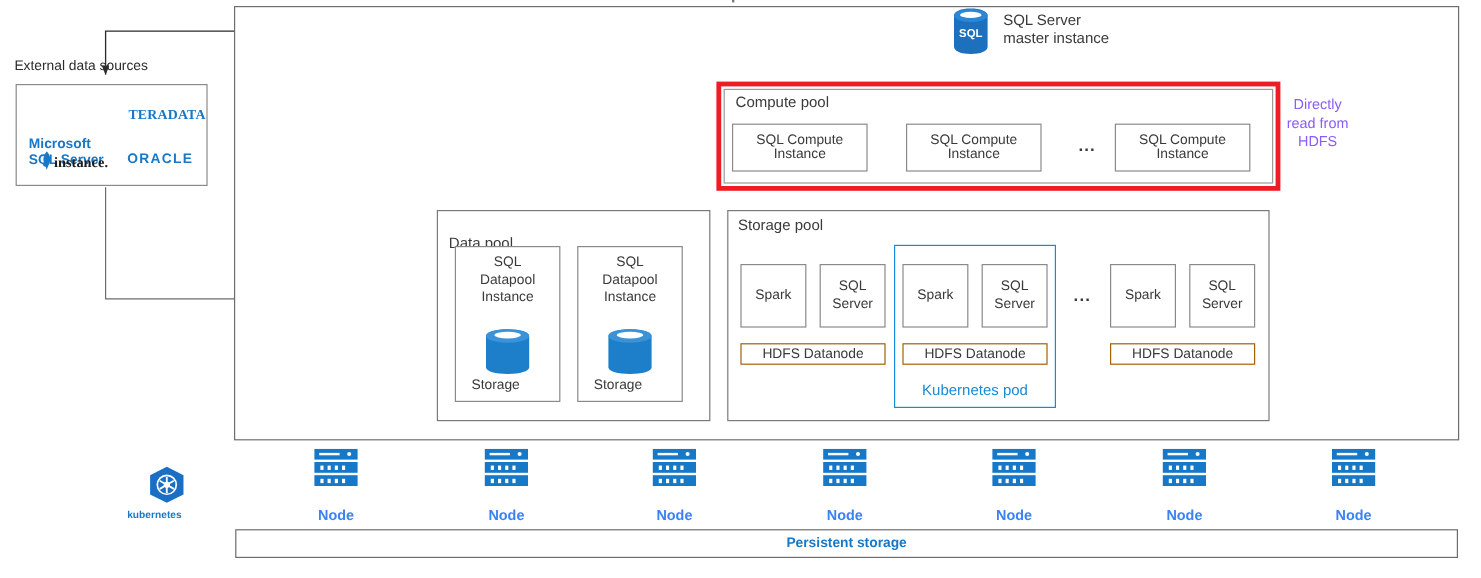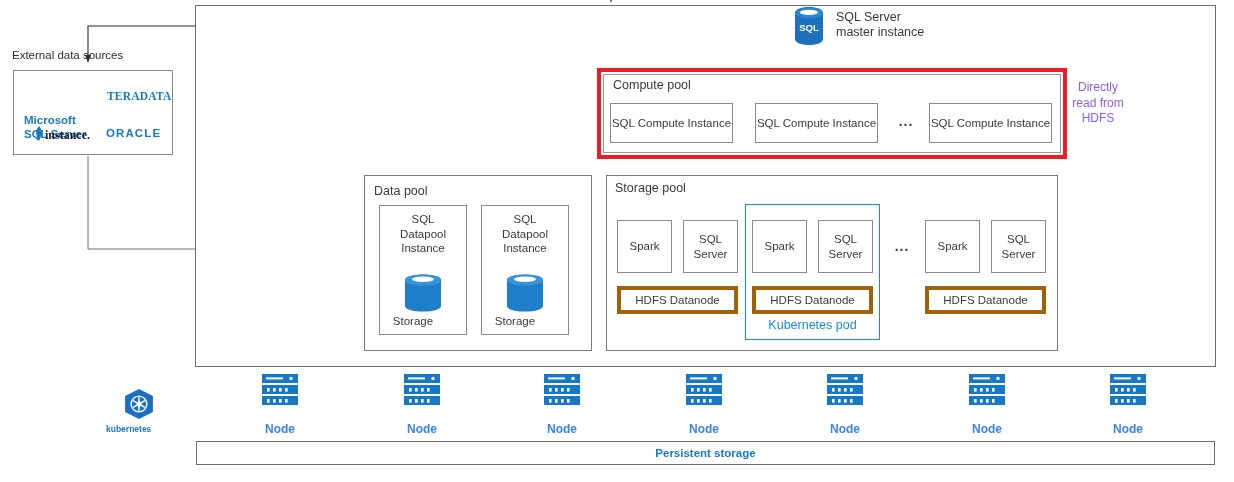--- a/index.html
+++ b/index.html
@@ -98,38 +98,38 @@
   }
   #compute-pool-inner{
     position:absolute;left:603px;top:74px;width:458px;height:79px;
     border:1px solid #9a9a9a;box-sizing:border-box;background:#fff;
   }
   #compute-pool-title{
     left:613px;top:78px;width:160px;
     font-size:12.5px;color:#3a3a3a;
   }
   .ci-box{
-    width:123px;height:40px;top:103px;
+    width:113px;height:40px;top:103px;
     font-size:11.5px;color:#3a3a3a;
     border:1px solid #8a8a8a;
   }
   #ci-0{left:610px;}
   #ci-1{left:755px;}
   #ci-2{left:929px;}
   #ci-ellipsis{
     left:893px;top:113px;width:26px;
     font-size:14px;font-weight:700;color:#3a3a3a;
     text-align:center;letter-spacing:1px;
   }
   
   #data-pool{
     left:364px;top:175px;width:228px;height:176px;
   }
   #data-pool-title{
-    left:374px;top:184px;width:140px;
+    left:374px;top:196px;width:140px;
     font-size:12.5px;color:#3a3a3a;
   }
   .dp-inst{
     width:88px;height:130px;top:205px;
     border:1px solid #8a8a8a;
   }
   #dp-0{left:379px;}
   #dp-1{left:481px;}
   .dp-name{
     position:absolute;width:88px;top:212px;
@@ -153,22 +153,22 @@
   #storage-pool-title{
     left:615px;top:181px;width:160px;
     font-size:12.5px;color:#3a3a3a;
   }
   .sp-node{
     width:55px;height:53px;top:220px;
     border:1px solid #8a8a8a;
     font-size:11.5px;color:#3a3a3a;line-height:1.25;
   }
   .sp-hdfs{
-    height:28px;top:286px;
-    border:4px solid #a16207;
+    height:18px;top:286px;
+    border:1px solid #a16207;
     font-size:11.5px;color:#3a3a3a;
   }
   #sp-spark-0{left:617px;}
   #sp-sql-0{left:683px;}
   #sp-hdfs-0{left:617px;width:121px;}
   #kube-pod{
     left:745px;top:204px;width:135px;height:136px;
     border:1.6px solid #1b8ad4;
   }
   #sp-spark-1{left:752px;}

